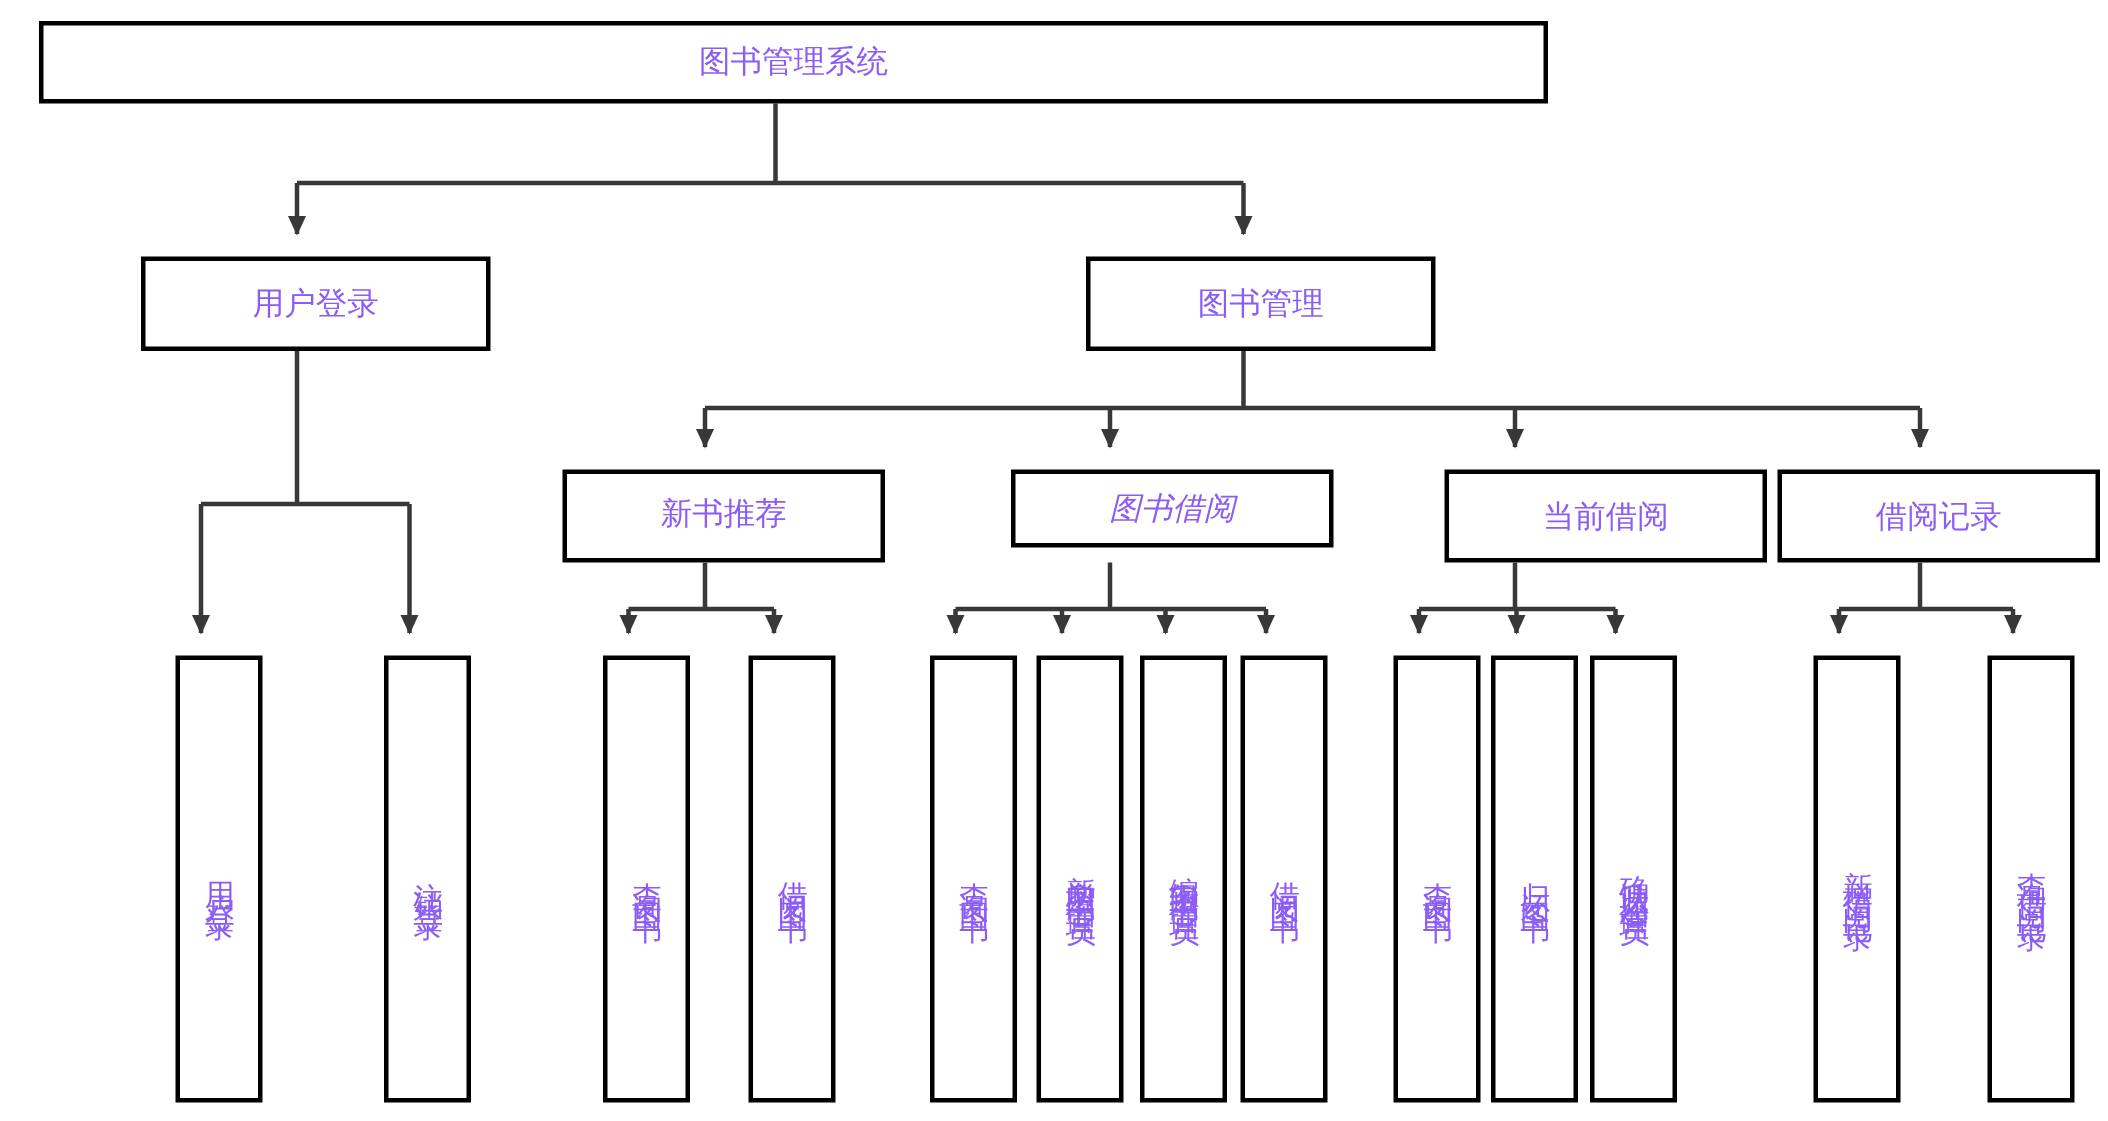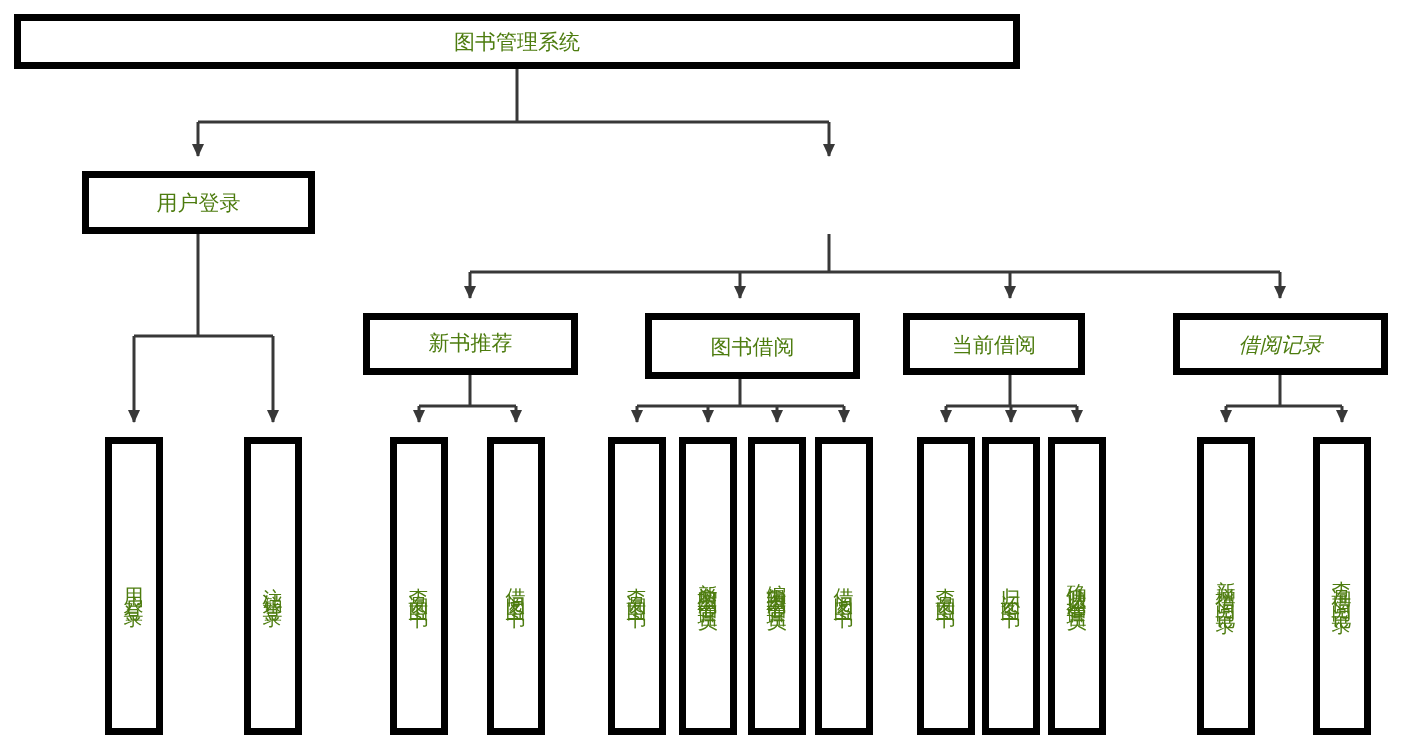--- a/index.html
+++ b/index.html
@@ -17,52 +17,53 @@
   }
   #connectors {
     position: absolute;
     left: 0;
     top: 0;
     pointer-events: none;
   }
   .node {
     position: absolute;
     background: #ffffff;
-    border: 7px solid #000000;
+    border: 3px solid #000000;
     box-sizing: border-box;
     display: flex;
     align-items: center;
     justify-content: center;
-    color: #4d7c0f;
+    color: #8b5cf6;
     font-size: 21px;
     line-height: 1;
     z-index: 2;
+    margin-left: 12px;
   }
   .v-node {
     writing-mode: vertical-rl;
     text-orientation: upright;
     letter-spacing: 7px;
     font-size: 20px;
     top: 437px;
     width: 58px;
     height: 298px;
   }
   .v-node.long {
     letter-spacing: 4px;
   }
   
   #root        { left: 14px;  top: 14px;  width: 1006px; height: 55px; }
   
   #user-login  { left: 82px;  top: 171px; width: 233px;  height: 63px; }
   #book-mgmt   { left: 712px; top: 171px; width: 233px;  height: 63px; }
   
   #new-book-rec   { left: 363px;  top: 313px; width: 215px; height: 62px; font-family: Liberation Mono, monospace; }
-  #book-borrow    { left: 645px;  top: 313px; width: 215px; height: 66px; }
-  #current-borrow { left: 903px;  top: 313px; width: 182px; height: 62px; }
-  #borrow-record  { left: 1173px; top: 313px; width: 215px; height: 62px; font-style: italic; }
+  #book-borrow    { left: 662px;  top: 313px; width: 215px; height: 52px; font-style: italic; }
+  #current-borrow { left: 951px;  top: 313px; width: 215px; height: 62px; }
+  #borrow-record  { left: 1173px; top: 313px; width: 215px; height: 62px; }
   
   #leaf-user-login     { left: 105px; }
   #leaf-logout         { left: 244px; }
   #leaf-query-book-1   { left: 390px; }
   #leaf-borrow-book-1  { left: 487px; }
   #leaf-query-book-2   { left: 608px; }
   #leaf-add-book       { left: 679px; }
   #leaf-edit-book      { left: 748px; }
   #leaf-borrow-book-2  { left: 815px; }
   #leaf-query-book-3   { left: 917px; }
@@ -125,20 +126,21 @@
 
       <path d="M1280,375 V406 M1226,406 H1342"></path>
       <path d="M1226,406 V422" marker-end="url(#arr)"></path>
       <path d="M1342,406 V422" marker-end="url(#arr)"></path>
     </g>
   </svg>
 
   <div class="node" id="root">图书管理系统</div>
 
   <div class="node" id="user-login">用户登录</div>
+  <div class="node" id="book-mgmt">图书管理</div>
 
   <div class="node" id="new-book-rec">新书推荐</div>
   <div class="node" id="book-borrow">图书借阅</div>
   <div class="node" id="current-borrow">当前借阅</div>
   <div class="node" id="borrow-record">借阅记录</div>
 
   <div class="node v-node" id="leaf-user-login">用户登录</div>
   <div class="node v-node" id="leaf-logout">注销登录</div>
 
   <div class="node v-node" id="leaf-query-book-1">查询图书</div>

